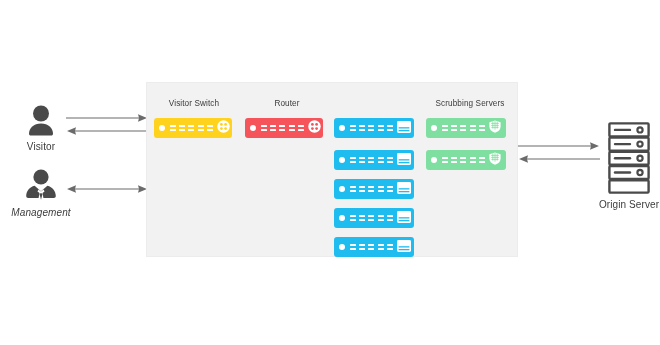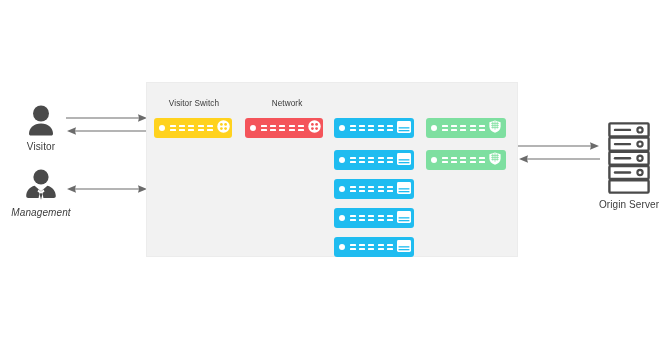--- a/index.html
+++ b/index.html
@@ -139,21 +139,22 @@
     <svg width="82" height="18" viewBox="0 0 82 18">
       <line x1="7" y1="9" x2="75" y2="9" stroke="#6b6b6b" stroke-width="1.2"></line>
       <path d="M81 9 L72 5.2 L73 9 L72 12.8 Z" fill="#6b6b6b"></path>
       <path d="M1 9 L10 5.2 L9 9 L10 12.8 Z" fill="#6b6b6b"></path>
     </svg>
   </div>
 
   <div id="panel"></div>
 
   <div class="col-label" style="left:152px; top:99px; width:84px;">Visitor Switch</div>
-  <div class="col-label" style="left:245px; top:99px; width:84px;">Network</div>
+  <div class="col-label" style="left:245px; top:99px; width:84px;">Router</div>
+  <div class="col-label" style="left:424px; top:99px; width:92px;">Scrubbing Servers</div>
 
   <div class="device" style="left:154px; top:118px; width:78px; height:20px; background:#ffd21e;">
     <span class="dot"></span>
     <span class="dashes">
       <span class="dash">
           <i></i>
           <i></i>
         </span>
       <span class="dash">
           <i></i>

